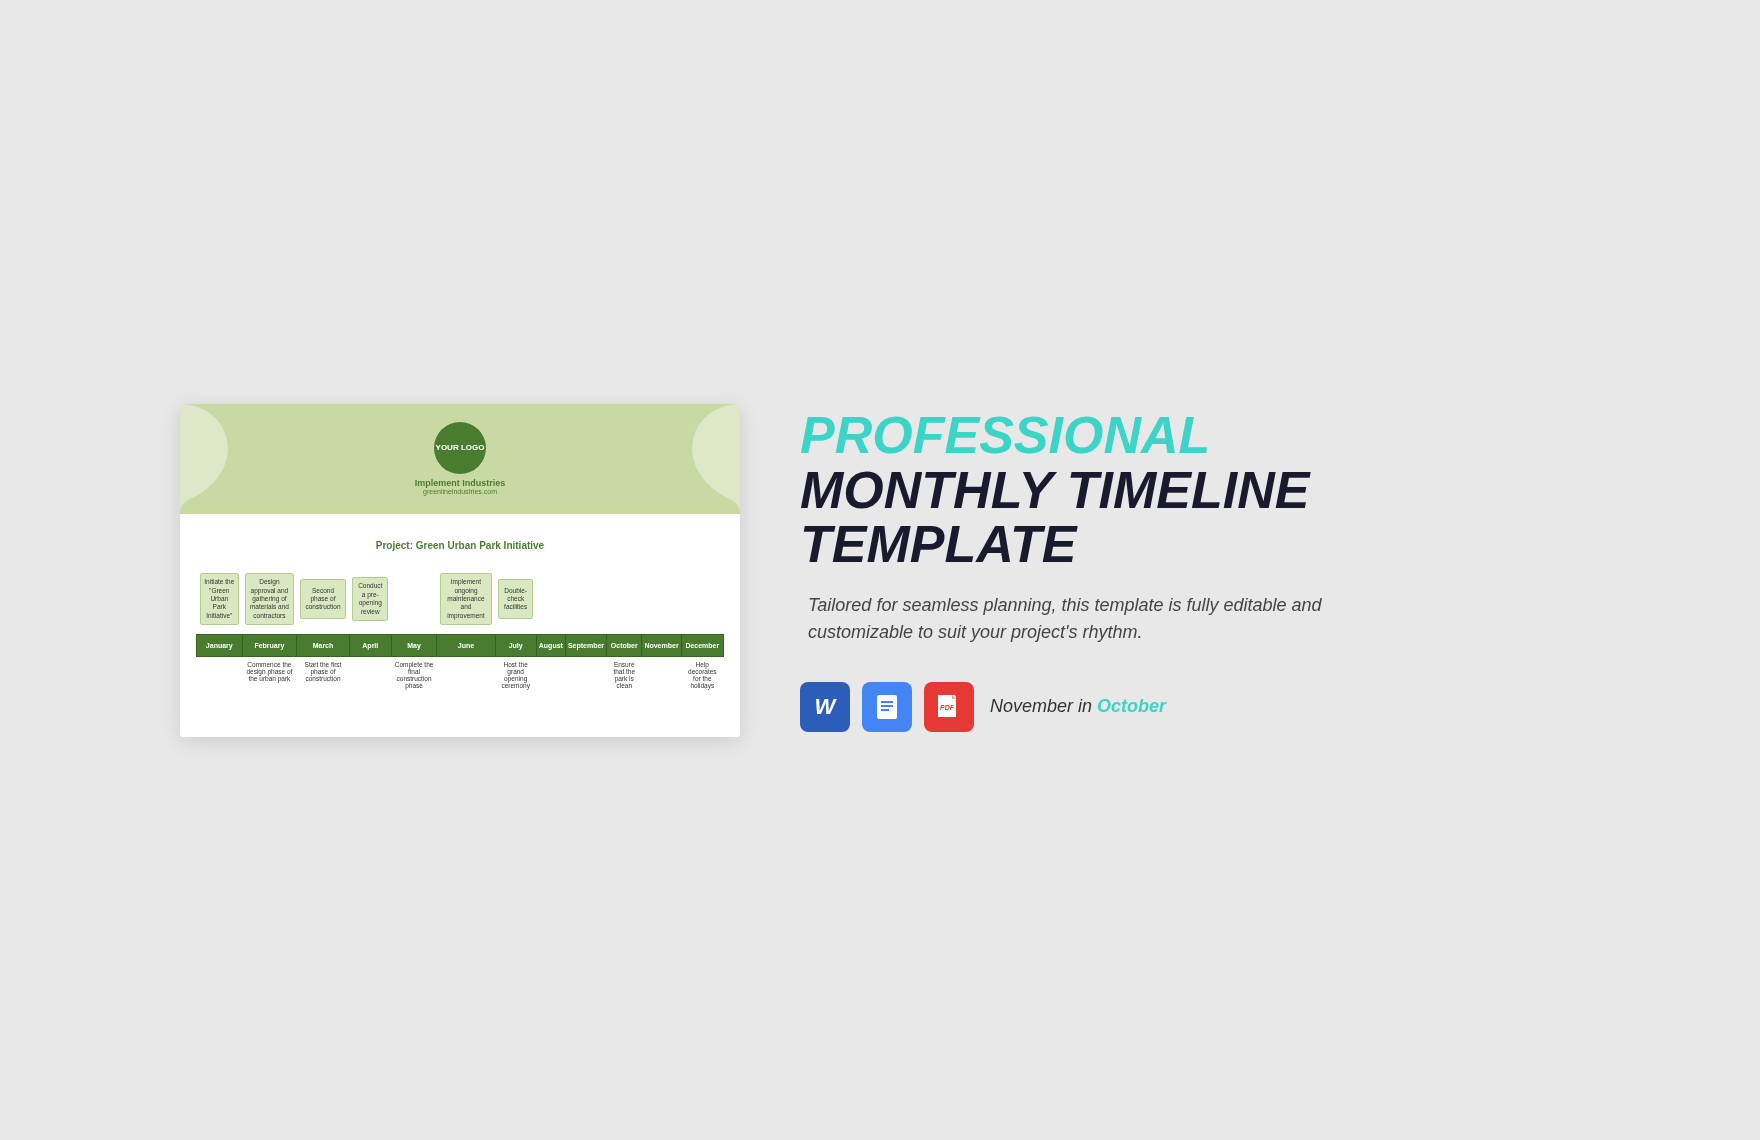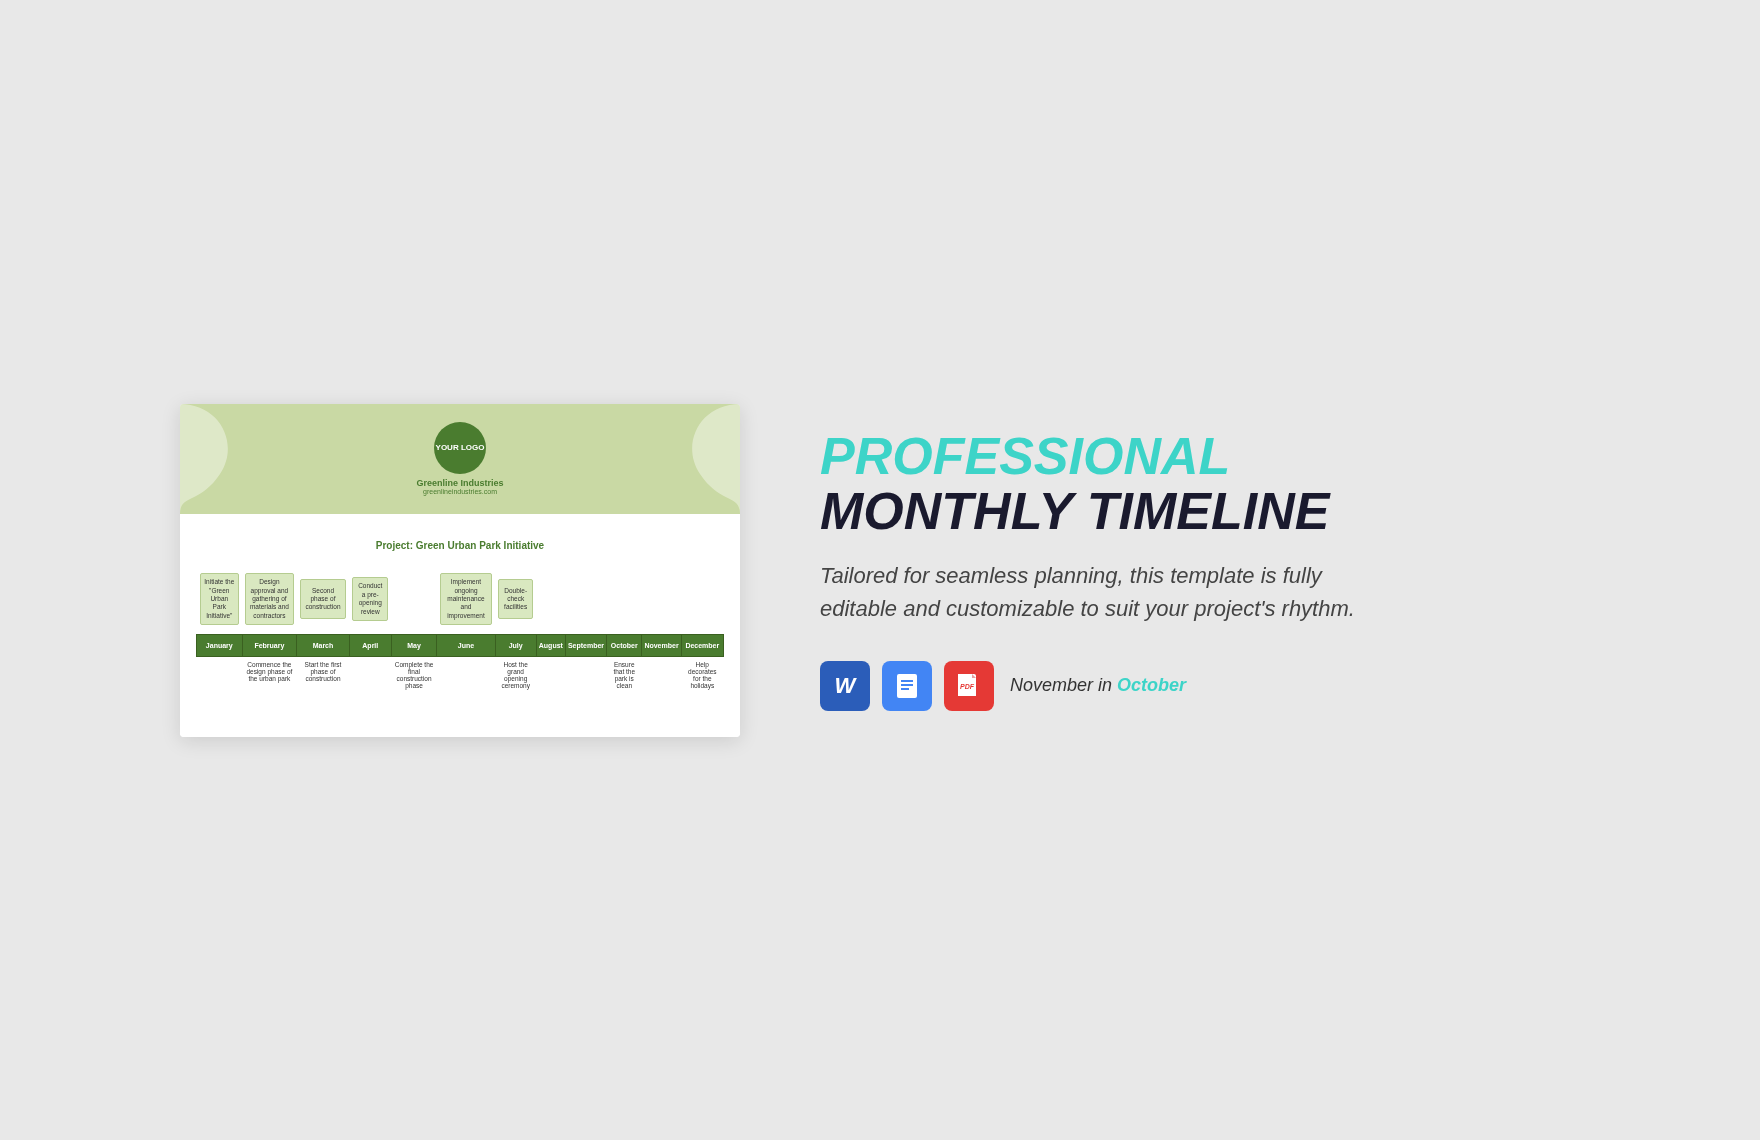--- a/index.html
+++ b/index.html
@@ -10,21 +10,21 @@
       width: 1760px;
       height: 1140px;
       display: flex;
       align-items: center;
       justify-content: center;
     }
 
     .main-container {
       display: flex;
       align-items: center;
-      gap: 80px;
+      gap: 60px;
       width: 1400px;
       justify-content: space-between;
     }
 
     
     .doc-preview {
       width: 560px;
       min-width: 560px;
       background: #fff;
       border-radius: 4px;
@@ -183,25 +183,26 @@
 
     .headline .professional {
       color: #3dd4c8;
     }
 
     .headline .rest {
       color: #1a1a2e;
     }
 
     .description {
-      font-size: 22px;
+      font-size: 18px;
       color: #444;
       line-height: 1.5;
       max-width: 560px;
       margin-bottom: 36px;
+      margin-left: 8px;
     }
 
     .formats-row {
       display: flex;
       align-items: center;
       gap: 12px;
     }
 
     .format-icon {
       width: 50px;
@@ -251,21 +252,21 @@
         <path d="M0,0 C40,0 60,40 40,70 C20,100 0,90 0,110 Z" fill="rgba(255,255,255,0.4)"></path>
       </svg>
 
       <svg class="doc-header-wave-right" viewBox="0 0 120 110" xmlns="http://www.w3.org/2000/svg">
         <path d="M120,0 C80,0 60,40 80,70 C100,100 120,90 120,110 Z" fill="rgba(255,255,255,0.4)"></path>
       </svg>
 
       <div class="doc-header-center">
         <div class="logo-circle">YOUR
 LOGO</div>
-        <div class="company-name">Greenline Industries</div>
+        <div class="company-name">Implement Industries</div>
         <div class="company-url">greenlineindustries.com</div>
       </div>
     </div>
 
     <div class="doc-body">
       <div class="project-title">Project: Green Urban Park Initiative</div>
 
       <table class="timeline-table">
 
         <tbody>
@@ -327,20 +328,21 @@
         </tr>
       </tbody>
         </table>
     </div>
   </div>
 
   <div class="right-content">
     <div class="headline">
       <span class="professional">Professional</span><br>
       <span class="rest">Monthly Timeline</span><br>
+      <span class="rest">Template</span>
     </div>
 
     <p class="description">Tailored for seamless planning, this template is fully editable and customizable to suit your project's rhythm.</p>
 
     <div class="formats-row">
 
       <div class="format-icon format-word">
         <span style="font-size:22px; font-weight:900; font-family:Arial;">W</span>
       </div>
 

